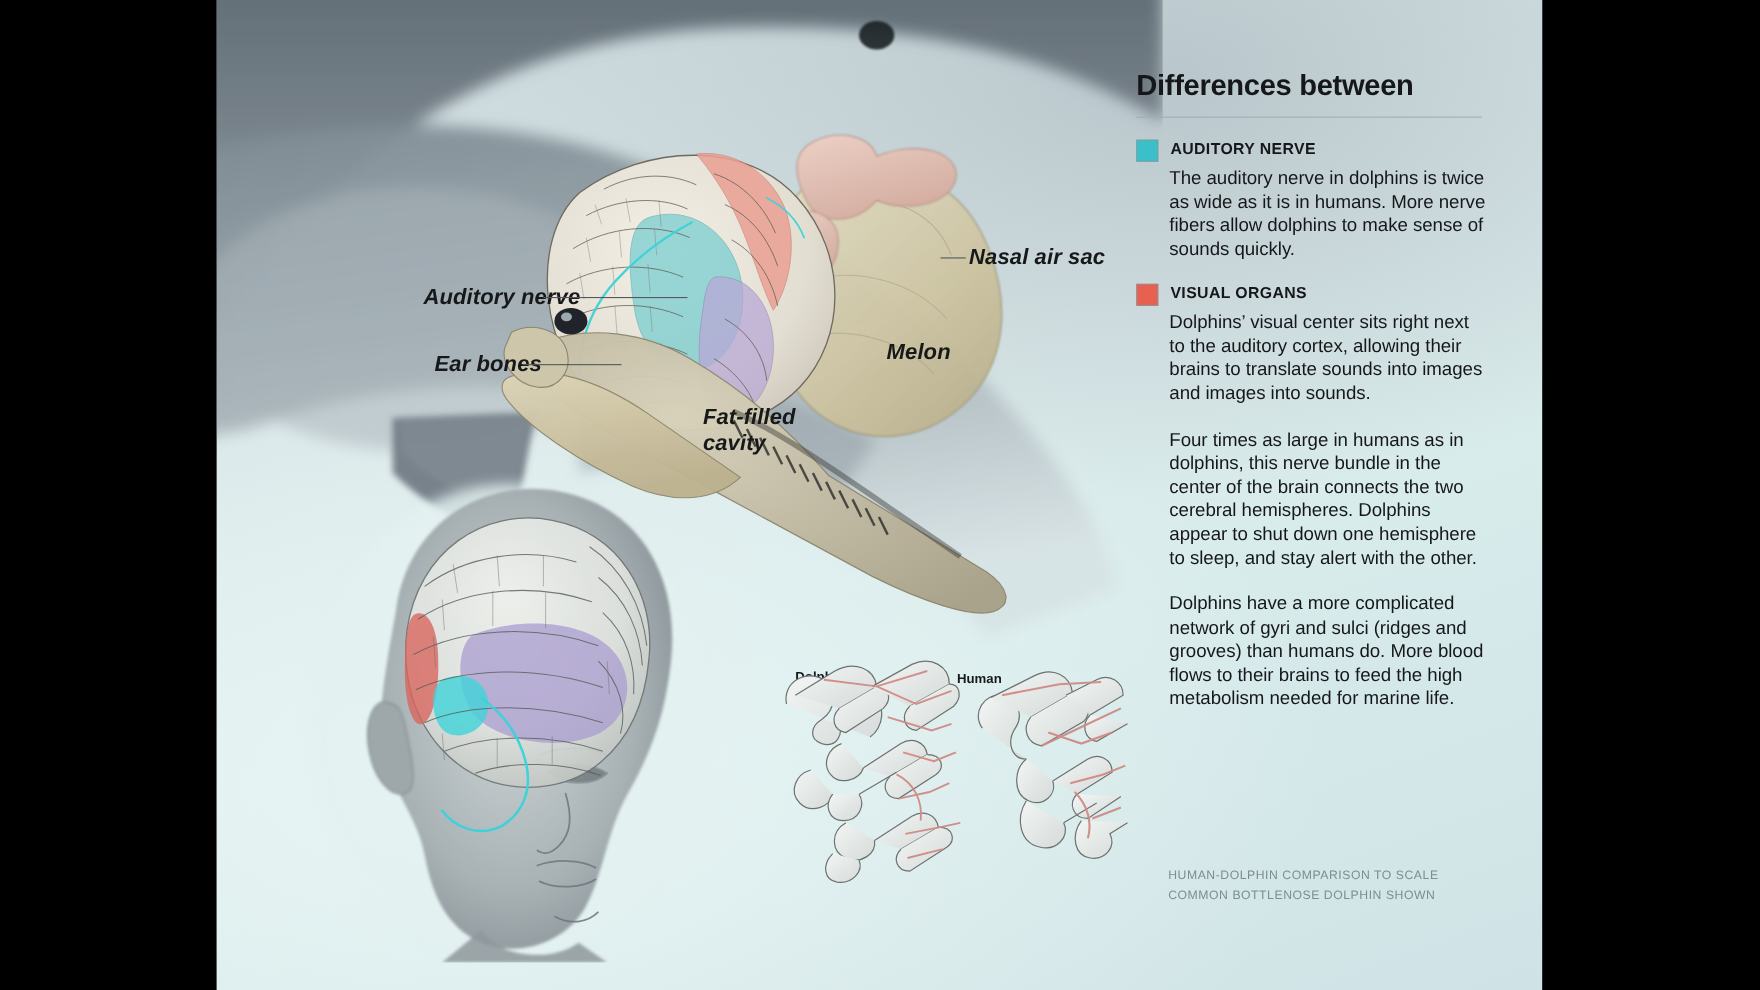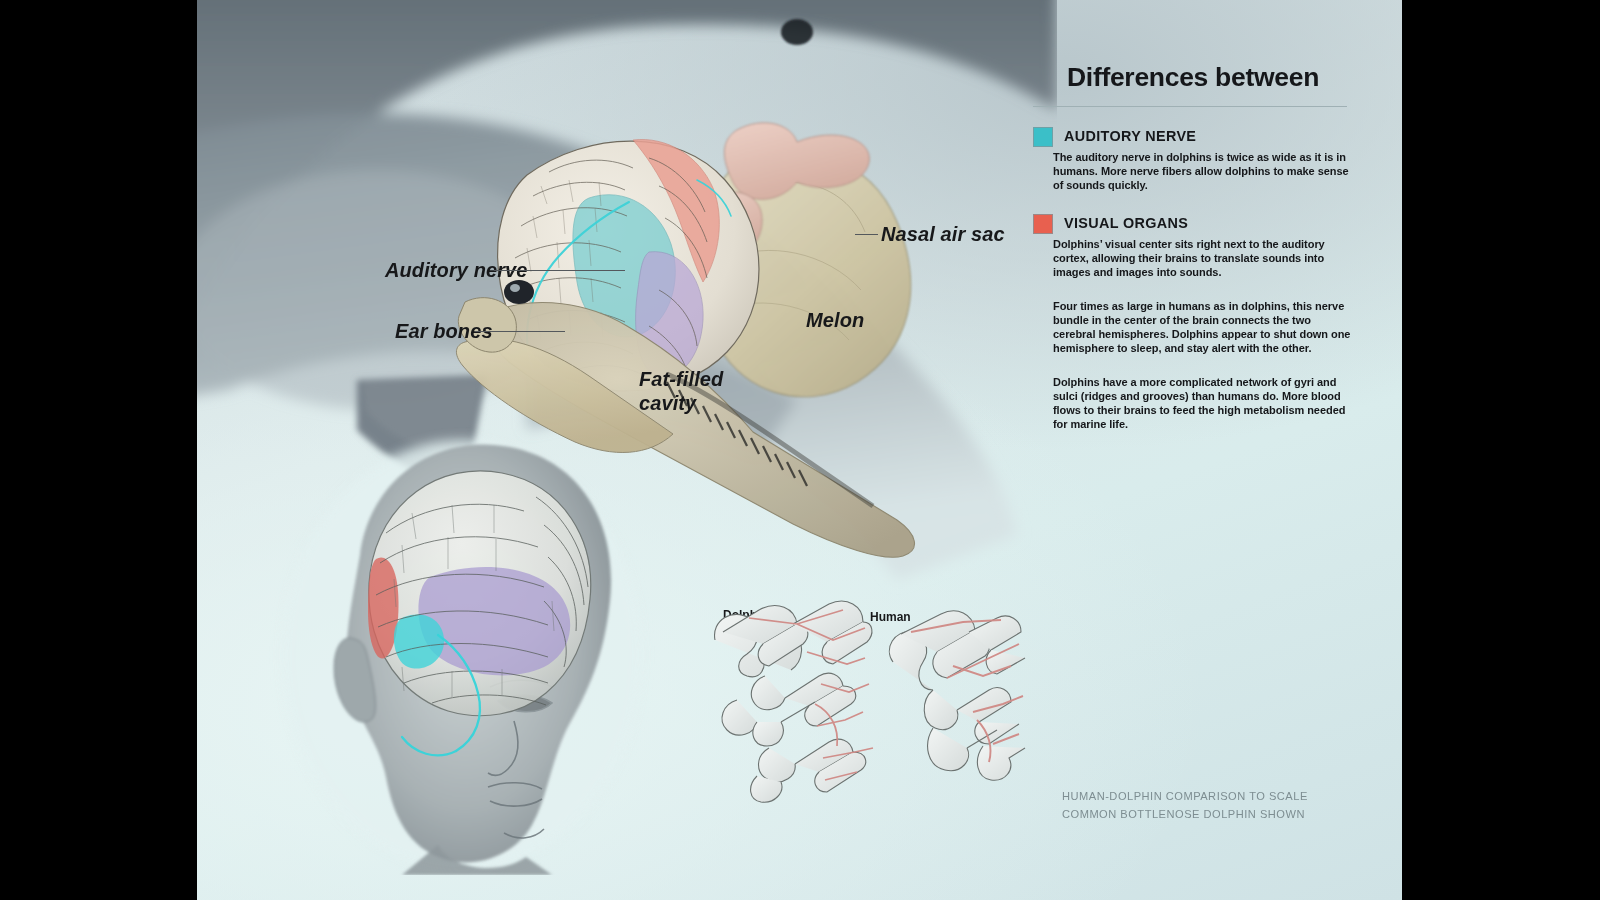--- a/index.html
+++ b/index.html
@@ -29,34 +29,34 @@
   .fig-label{
     position:absolute;font-size:20px;font-weight:bold;color:#17181a;
     line-height:1.18;letter-spacing:.1px;white-space:pre;font-style:italic;
   }
   .leader{position:absolute;height:0;border-top:1.3px solid #54585c;}
 
   
   #sidebar{position:absolute;left:836px;top:62px;width:320px;}
   #deck-title{
     font-size:26.5px;font-weight:bold;color:#15171a;line-height:1.17;
-    letter-spacing:-.3px;margin:0 0 13px 0;text-align:center;
+    letter-spacing:-.3px;margin:0 0 13px 0;
   }
   #title-rule{height:1px;background:#9fb0b4;margin:0 6px 19px 0;}
 
   .legend-item{margin-bottom:20px;position:relative;}
   .legend-head{display:flex;align-items:flex-start;gap:11px;margin-bottom:4px;}
   .swatch{width:18px;height:18px;flex:0 0 18px;margin-top:1px;border:1px solid rgba(130,150,155,.75);}
   .legend-term{
     font-size:14.4px;font-weight:bold;color:#15171a;letter-spacing:.35px;
     text-transform:uppercase;line-height:1.3;padding-top:1px;
   }
   .legend-body{
-    margin-left:20px;font-size:11px;line-height:1.27;color:#15171a;
-    font-weight:700;letter-spacing:-.05px;
+    margin-left:30px;font-size:17px;line-height:1.27;color:#15171a;
+    font-weight:400;letter-spacing:-.05px;
   }
 
   #footnote{
     position:absolute;left:865px;top:788px;width:320px;
     font-size:11.1px;letter-spacing:.5px;line-height:1.62;
     color:#7d8d91;text-transform:uppercase;
   }
 
   
   .gyri-caption{position:absolute;font-size:12px;font-weight:bold;color:#17181a;}

